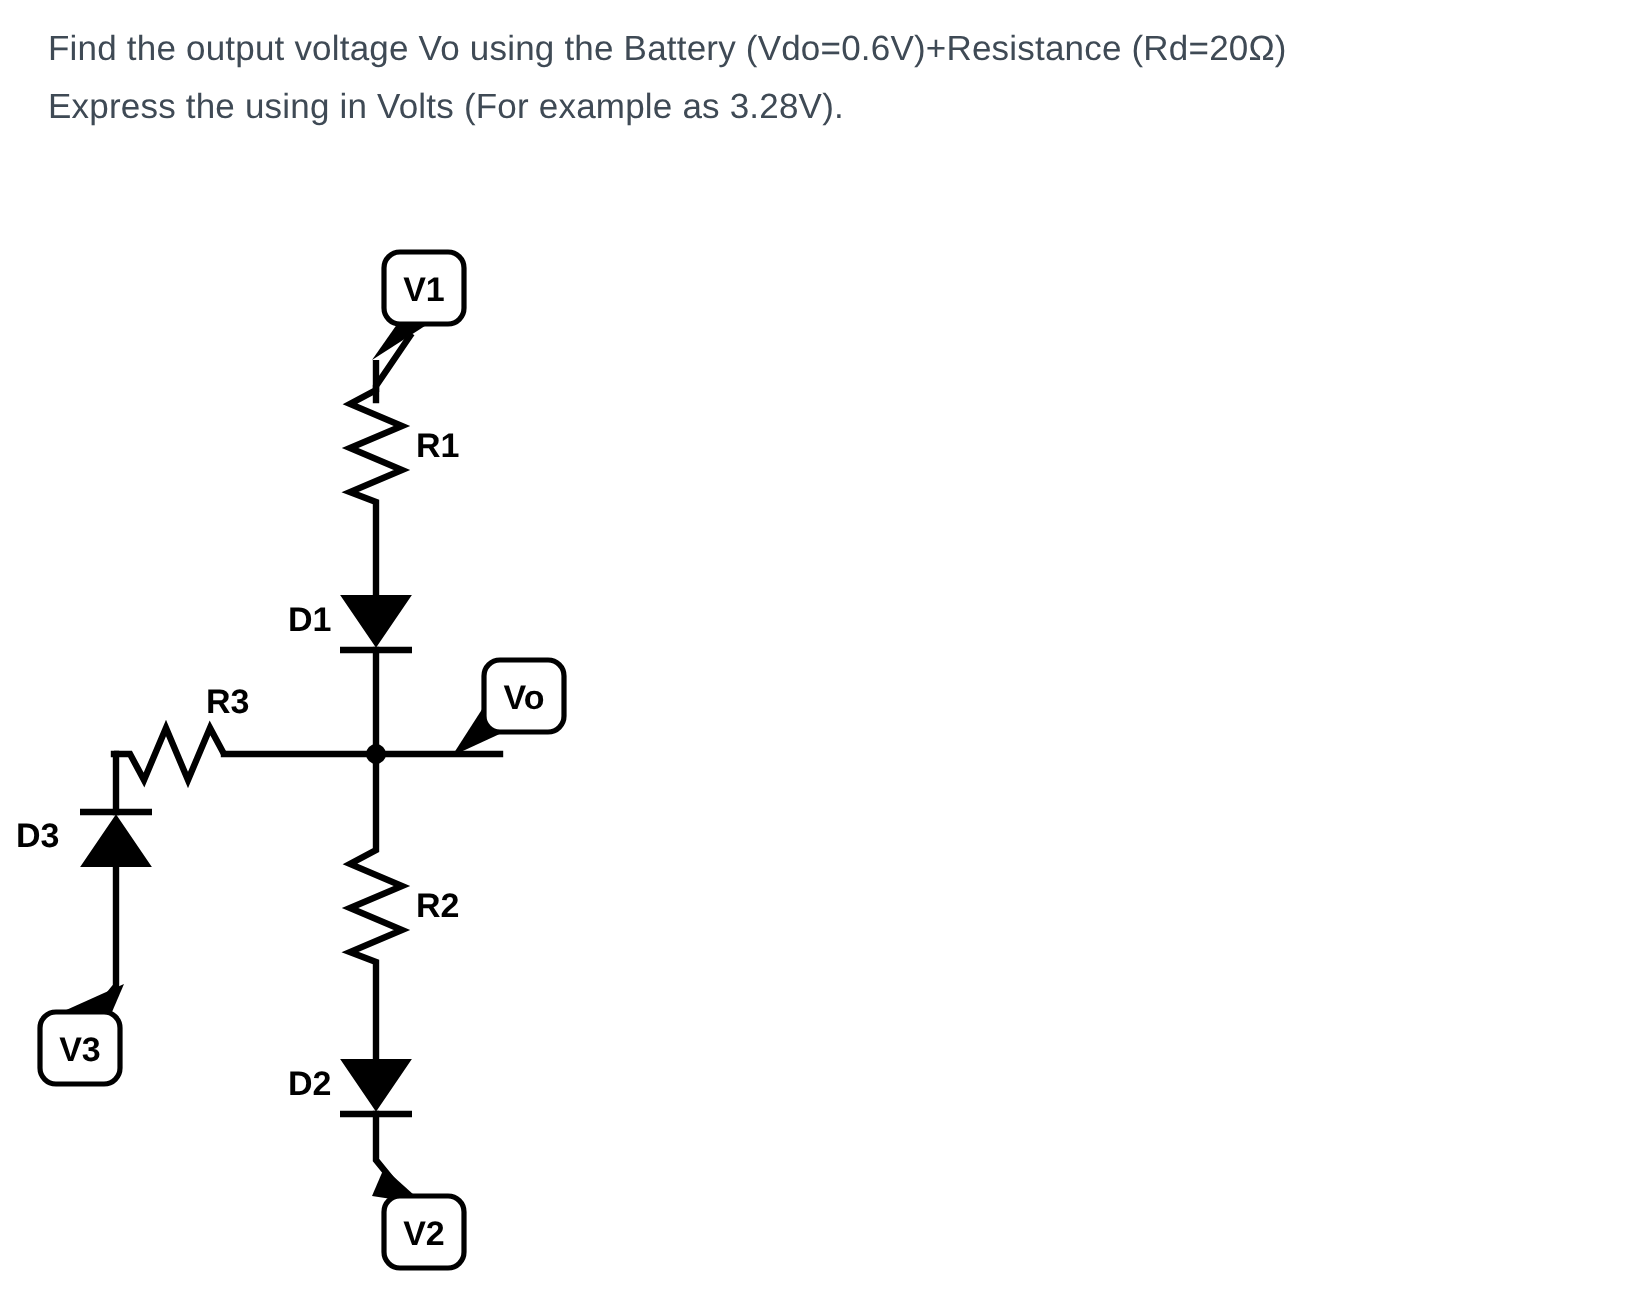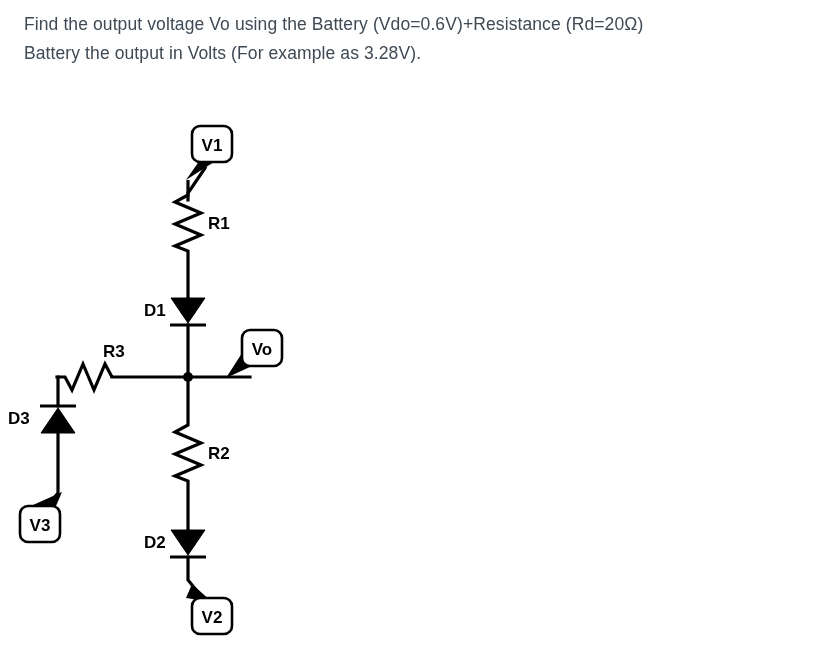--- a/index.html
+++ b/index.html
@@ -96,21 +96,21 @@
     stroke: none;
   }
 </style>
 </head>
 <body>
 
 <div id="page">
 
   <div id="question">
     <span class="ln"><span>Find the output voltage Vo using the Battery (Vdo=0.6V)+Resistance (Rd=20Ω)</span></span>
-    <span class="ln"><span>Battery the output in Volts (For example as 3.28V).</span></span>
+    <span class="ln"><span>Express the using in Volts (For example as 3.28V).</span></span>
   </div>
 
   <div id="circuit">
     <svg width="330" height="530" viewBox="0 0 330 530">
 
       <g>
         <path class="wire" d="M 205 50 L 188 75 L 188 82"></path>
       </g>
 
       <g>

